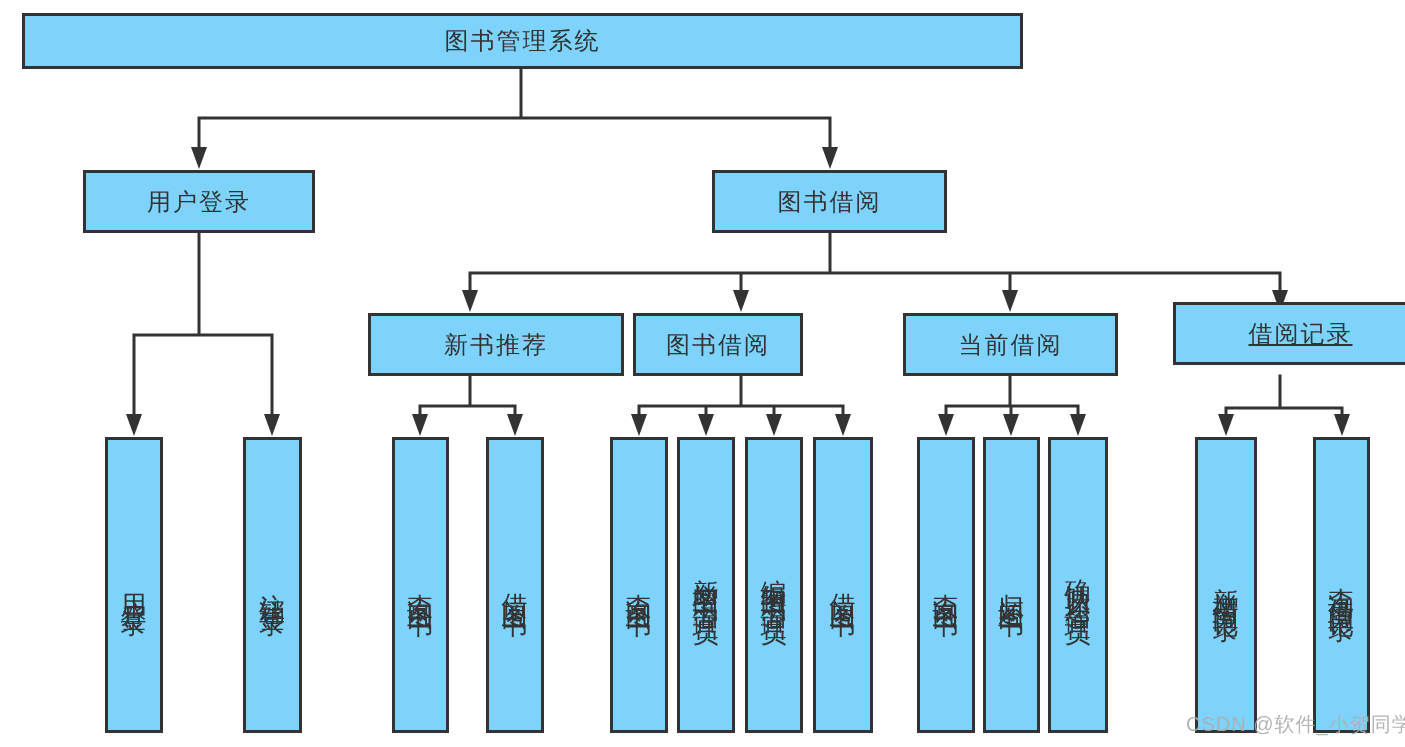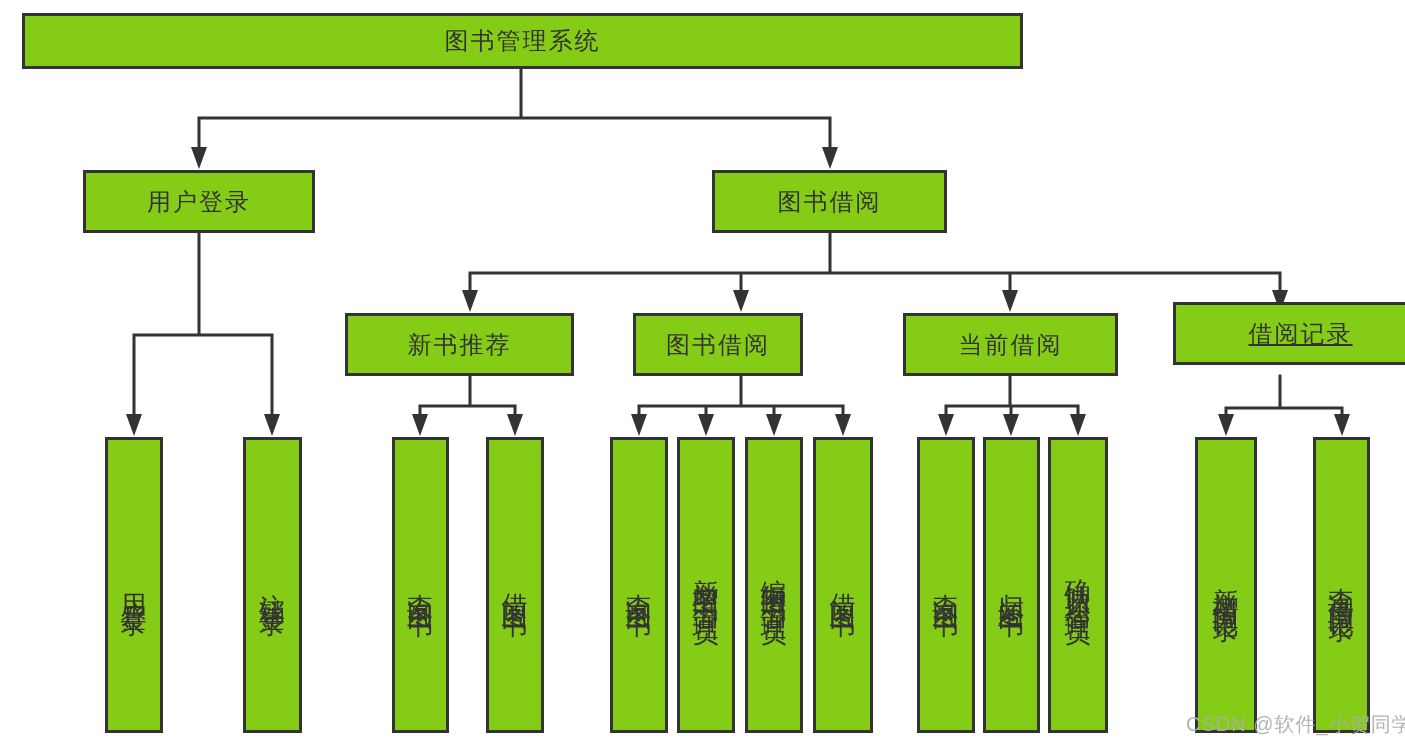--- a/index.html
+++ b/index.html
@@ -8,21 +8,21 @@
     width:1405px;height:747px;
     background:#ffffff;
     overflow:hidden;
     font-family:"Liberation Sans","DejaVu Sans",sans-serif;
     color:#333333;
   }
   .wires{position:absolute;left:0;top:0;z-index:1;}
   .node{
     position:absolute;
     box-sizing:border-box;
-    background:#84cc16;
+    background:#7dd3fc;
     border:3px solid #333333;
     display:flex;
     align-items:center;
     justify-content:center;
     z-index:2;
     color:#333333;
   }
   .hbox{
     font-size:24px;
     letter-spacing:2px;
@@ -94,21 +94,21 @@
       <polygon points="1218,414 1234,414 1226,436"></polygon>
       <polygon points="1334,414 1350,414 1342,436"></polygon>
     </g>
   </svg>
 
   <div class="node hbox root">图书管理系统</div>
 
   <div class="node hbox lvl1" style="left:83px;top:170px;width:232px;">用户登录</div>
   <div class="node hbox lvl1" style="left:712px;top:170px;width:235px;">图书借阅</div>
 
-  <div class="node hbox lvl2" style="left:345px;top:313px;width:229px;">新书推荐</div>
+  <div class="node hbox lvl2" style="left:368px;top:313px;width:256px;">新书推荐</div>
   <div class="node hbox lvl2" style="left:633px;top:313px;width:170px;">图书借阅</div>
   <div class="node hbox lvl2" style="left:903px;top:313px;width:215px;">当前借阅</div>
   <div class="node hbox lvl2" style="left:1173px;top:302px;width:255px;text-decoration:underline;">借阅记录</div>
 
   <div class="node vbox" style="left:105px;width:58px;">用户登录</div>
   <div class="node vbox" style="left:243px;width:59px;">注销登录</div>
 
   <div class="node vbox" style="left:392px;width:57px;">查询图书</div>
   <div class="node vbox" style="left:486px;width:58px;">借阅图书</div>
 

